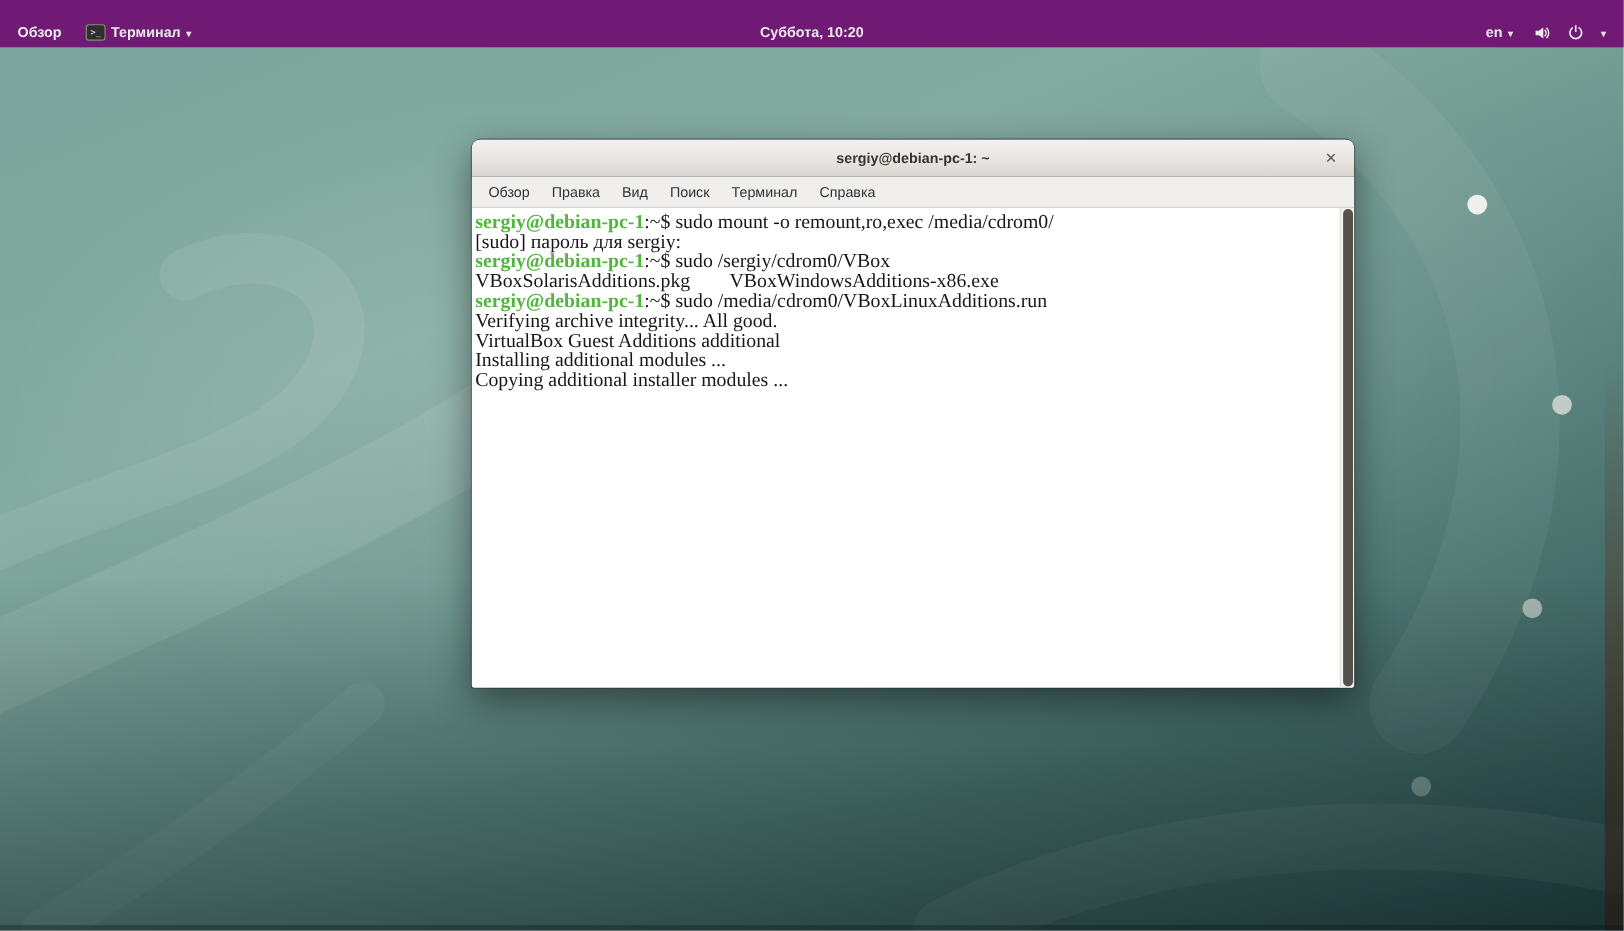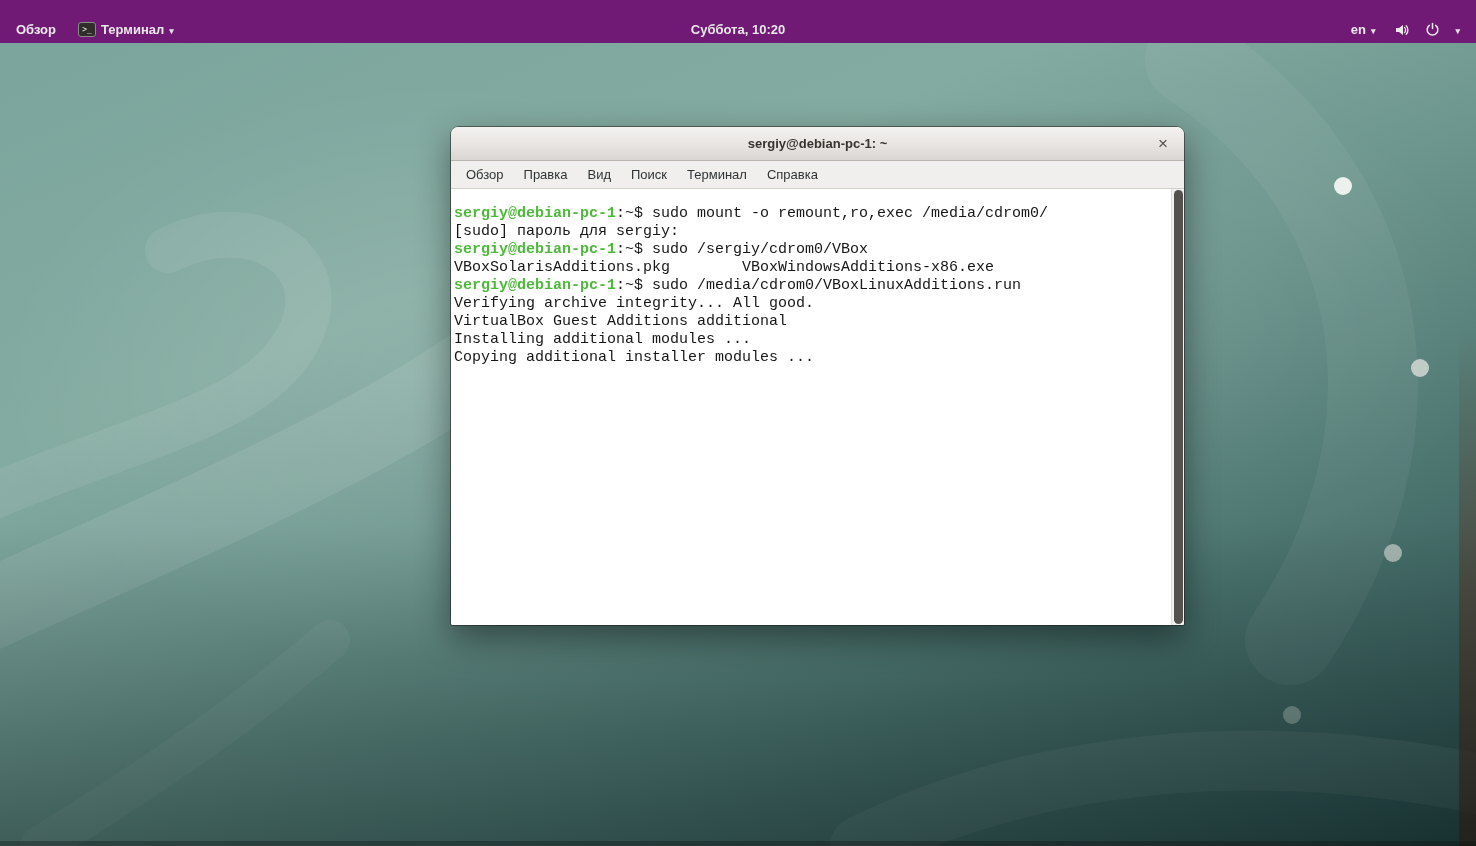--- a/index.html
+++ b/index.html
@@ -36,25 +36,25 @@
   .app-icon {
     display:inline-flex; align-items:center; justify-content:center;
     width:18px; height:15px; background:#2f2e2b; border:1px solid #8a8a86; border-radius:3px;
     color:#e6e6e6; font-family:"DejaVu Sans Mono",monospace; font-size:8px; font-weight:400; line-height:1;
   }
   .caret { font-size:9px; opacity:.95; transform:translateY(1px); }
   .tb-icon { display:inline-flex; align-items:center; cursor:pointer; }
 
   
   .window {
-    position:absolute; left:429px; top:127px; width:733px; height:498px;
+    position:absolute; left:429px; top:127px; width:802px; height:498px;
     display:flex; flex-direction:column;
     border-radius:8px 8px 2px 2px;
     box-shadow: 0 12px 34px rgba(0,0,0,.45), 0 0 0 1px rgba(40,40,40,.55);
-    background:#fff; z-index:10;margin-left:22px;
+    background:#fff; z-index:10;
   }
   .titlebar {
     height:34px; flex:0 0 34px;
     background:linear-gradient(#f4f2f0 0%, #e6e3e0 60%, #dad6d2 100%);
     border-bottom:1px solid #bab4ae;
     border-radius:7px 7px 0 0;
     position:relative; display:flex; align-items:center; justify-content:center;
   }
   .title { font-size:13px; font-weight:700; color:#37342f; }
   .close-btn {
@@ -68,23 +68,23 @@
     display:flex; align-items:center; padding-left:5px;
     font-size:13px; color:#2e3436; font-weight:400;
   }
   .menu-item { padding:5px 10px; cursor:default; }
   .term {
     flex:1 1 auto; position:relative; background:#ffffff; overflow:hidden;
     border-radius:0 0 2px 2px;
   }
   .term-output {
     position:absolute; top:0; left:0; right:13px; bottom:0;
-    padding:16px 0 0 3px;
-    font-family:Liberation Mono, monospace;
-    font-size:15px; line-height:18px; color:#171717;
+    padding:3px 0 0 3px;
+    font-family:Liberation Serif, serif;
+    font-size:18px; line-height:18px; color:#171717;
   }
   .term-line { white-space:pre; }
   .seg-prompt { color:var(--prompt-green,#4fb83c); font-weight:700; }
   .seg-plain { color:#171717; }
   .scrollbar {
     position:absolute; top:0; right:0; bottom:0; width:13px;
     background:#f3f1ef; border-left:1px solid #e0dcd8;
   }
   .scrollbar .thumb {
     position:absolute; top:1px; bottom:1px; left:2px; width:9px;

